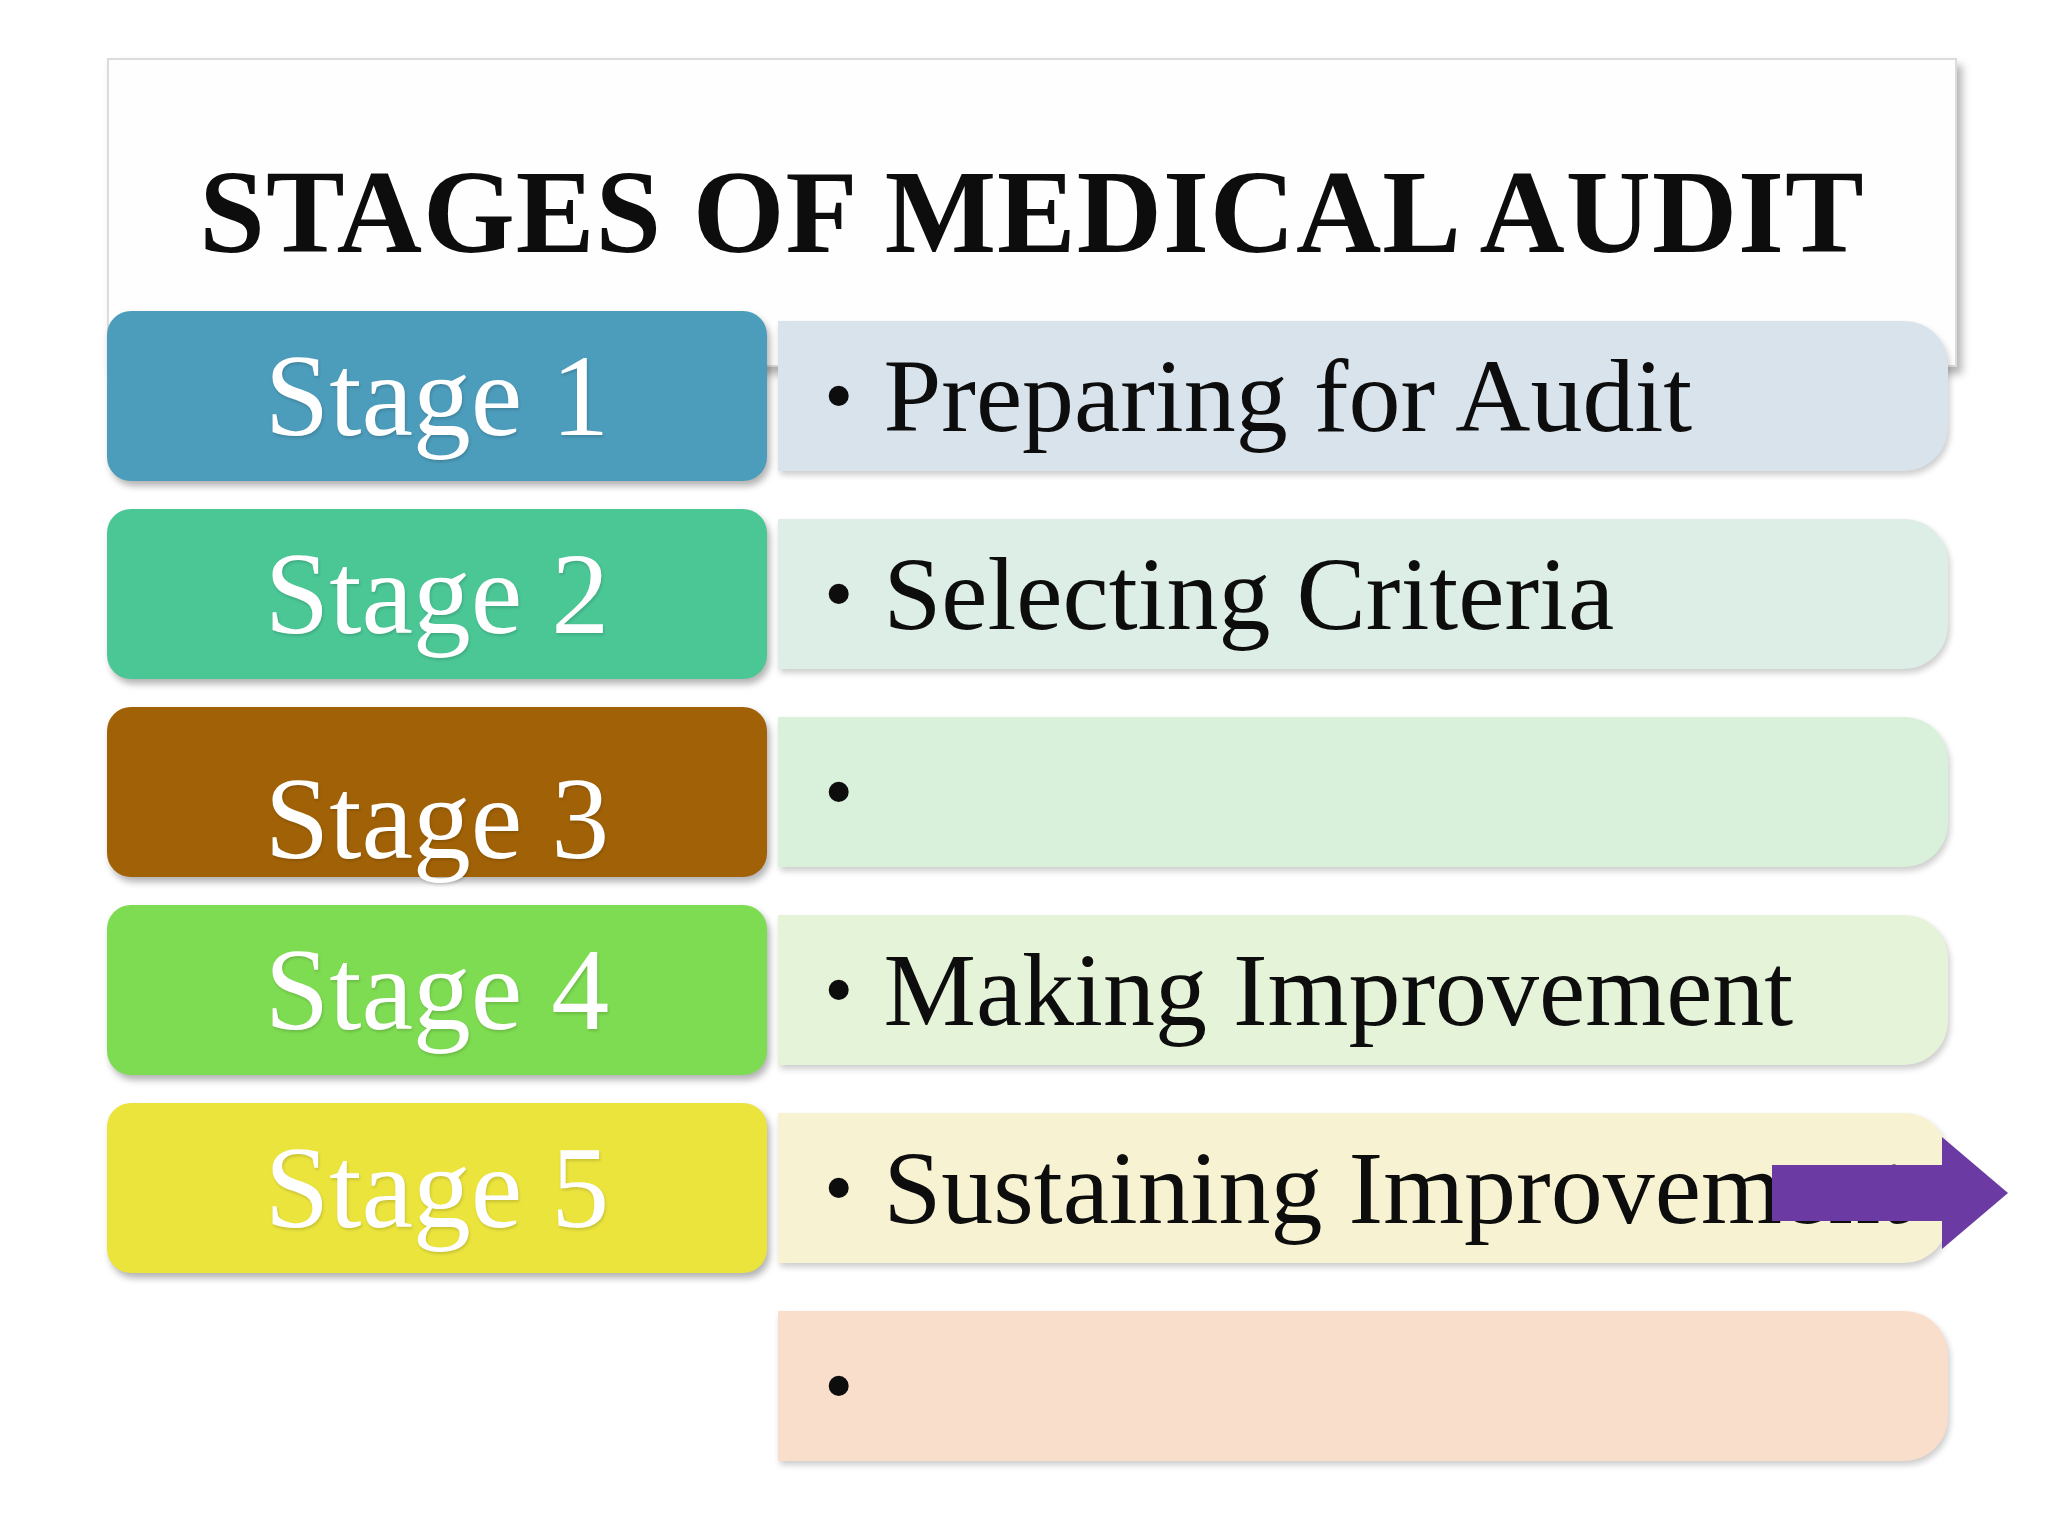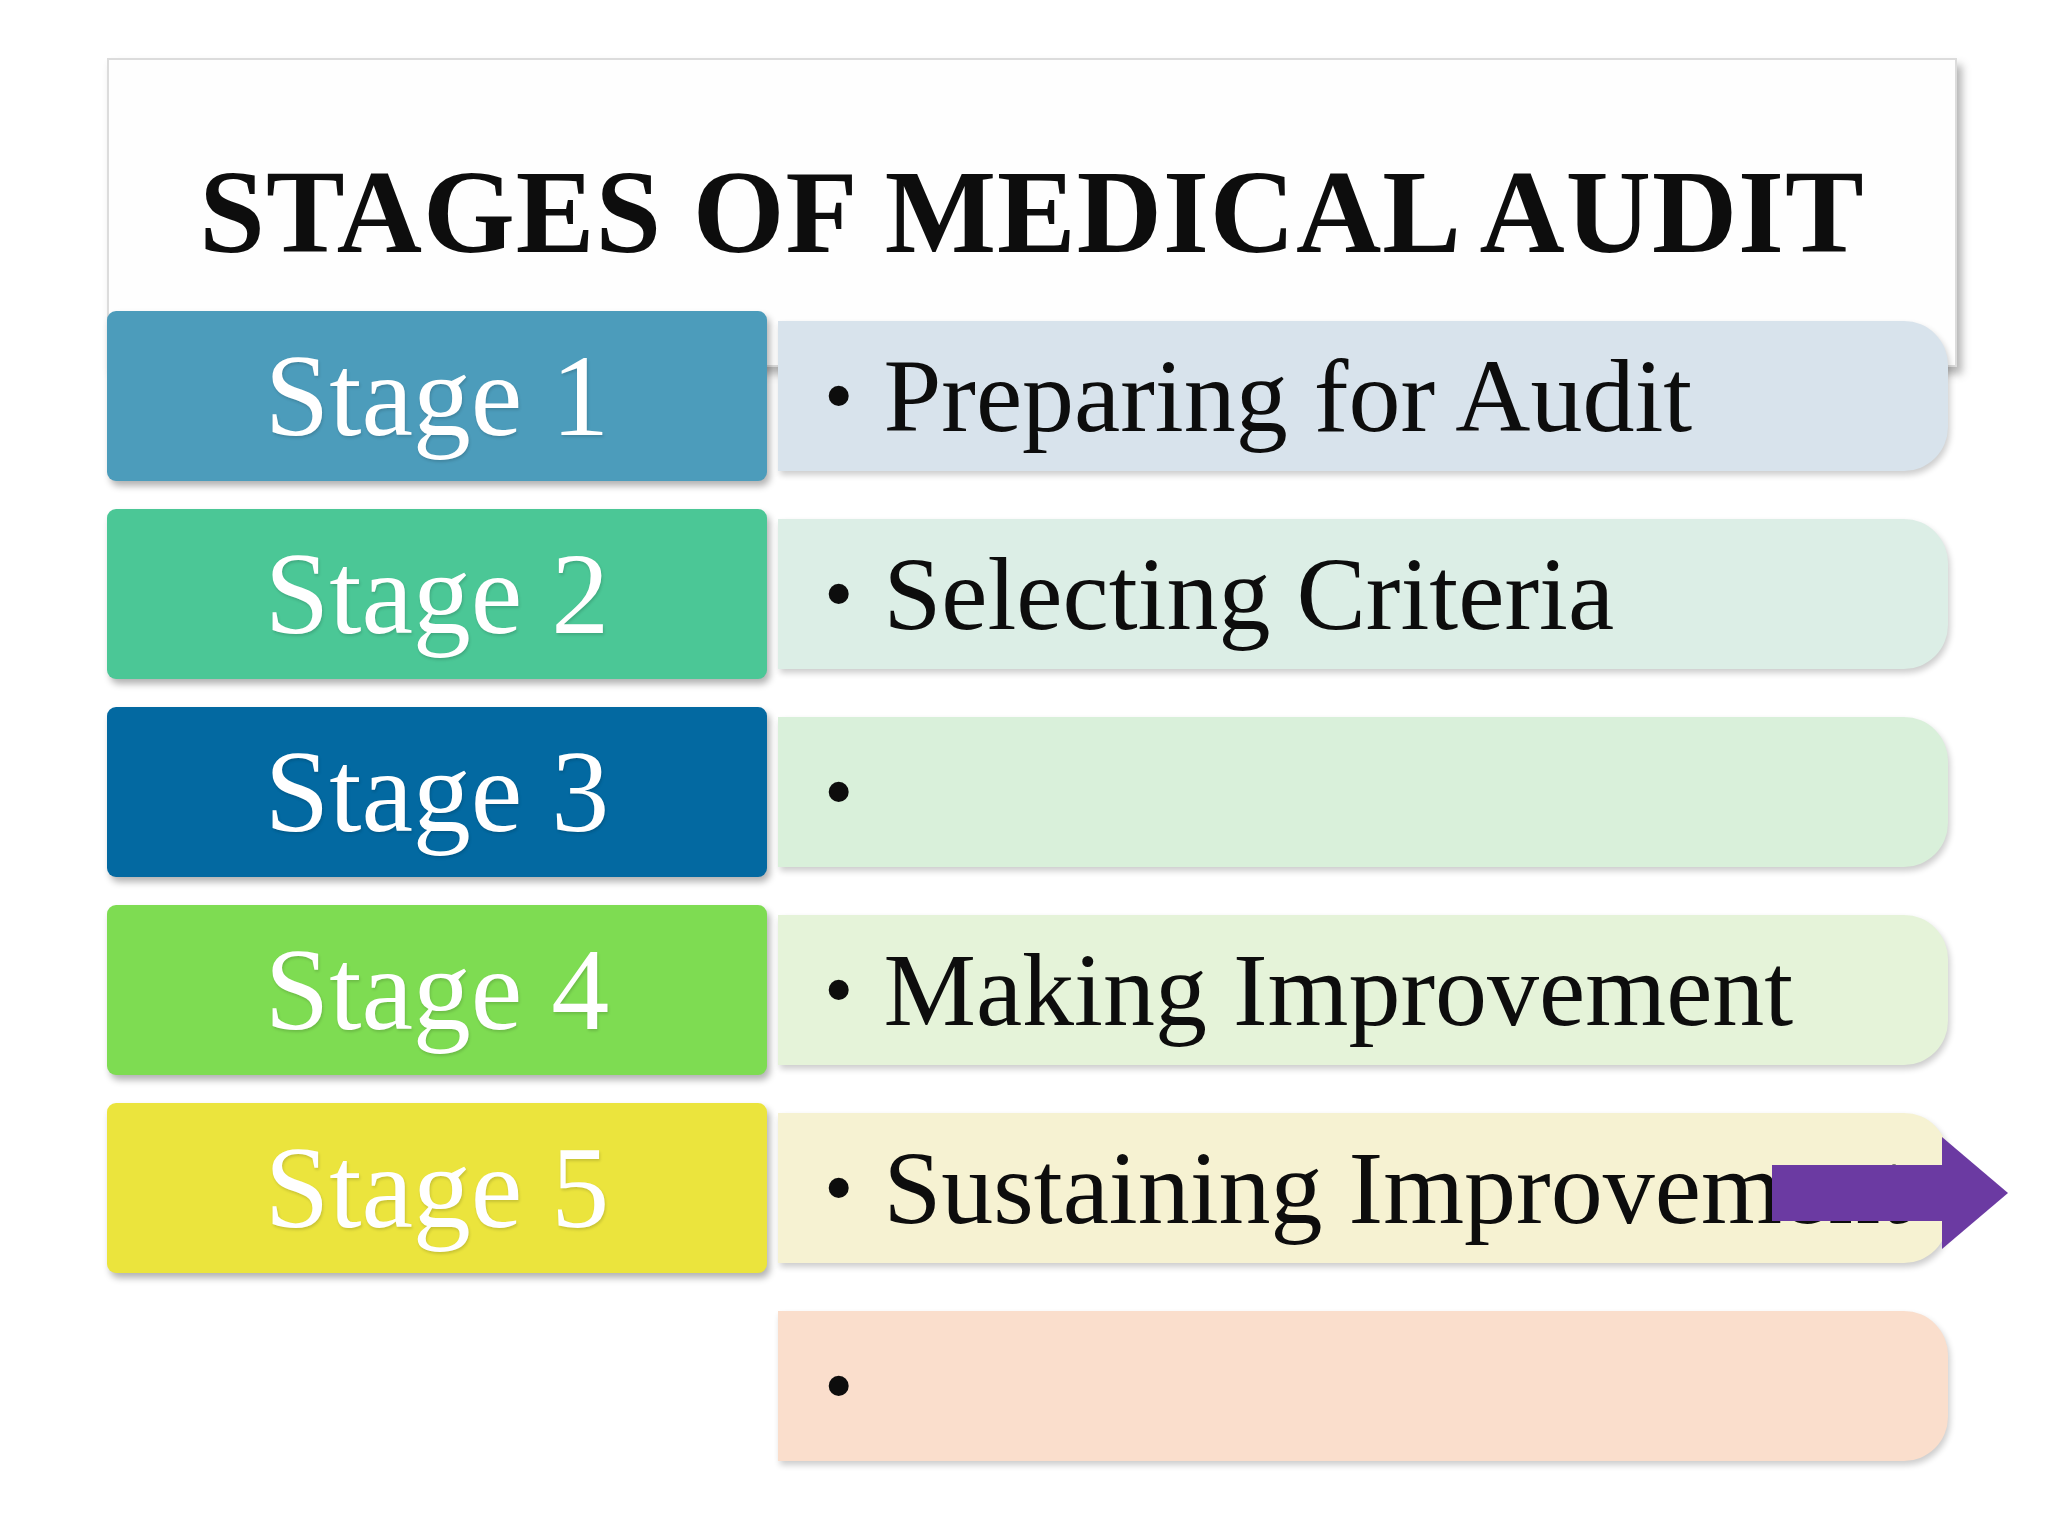--- a/index.html
+++ b/index.html
@@ -31,21 +31,21 @@
   }
   .row {
     position: absolute;
     left: 107px;
     width: 1941px; height: 170px;
   }
   .stage-box {
     position: absolute;
     left: 0; top: 0;
     width: 660px; height: 170px;
-    border-radius: 9px;
+    border-radius: 24px;
     box-shadow: 3px 5px 7px rgba(0,0,0,0.30);
     display: flex; align-items: center; justify-content: center;
   }
   .stage-label {
     color: #ffffff;
     font-size: 116px;
     line-height: 1;
     white-space: nowrap;
     text-shadow: 1px 2px 3px rgba(0,0,0,0.15);
   }
@@ -99,21 +99,21 @@
       <div class="row" style="top: 509px;">
     <div class="stage-box" style="background: rgb(75, 199, 150);">
       <span class="stage-label" style="color: rgb(255, 255, 255);">Stage 2</span>
     </div>
     <div class="desc-bar" style="background: rgb(220, 238, 230);">
       <span class="bullet">•</span>
       <span class="desc">Selecting Criteria</span>
     </div>
   </div>
       <div class="row" style="top: 707px;">
-    <div class="stage-box" style="background: #0369a1;">
+    <div class="stage-box" style="background: #a16207; align-items: flex-end;">
       <span class="stage-label" style="color: rgb(255, 255, 255);">Stage 3</span>
     </div>
     <div class="desc-bar" style="background: rgb(217, 240, 218);">
       <span class="bullet">•</span>
     </div>
   </div>
       <div class="row" style="top: 905px;">
     <div class="stage-box" style="background: rgb(126, 220, 82);">
       <span class="stage-label" style="color: rgb(255, 255, 255);">Stage 4</span>
     </div>

